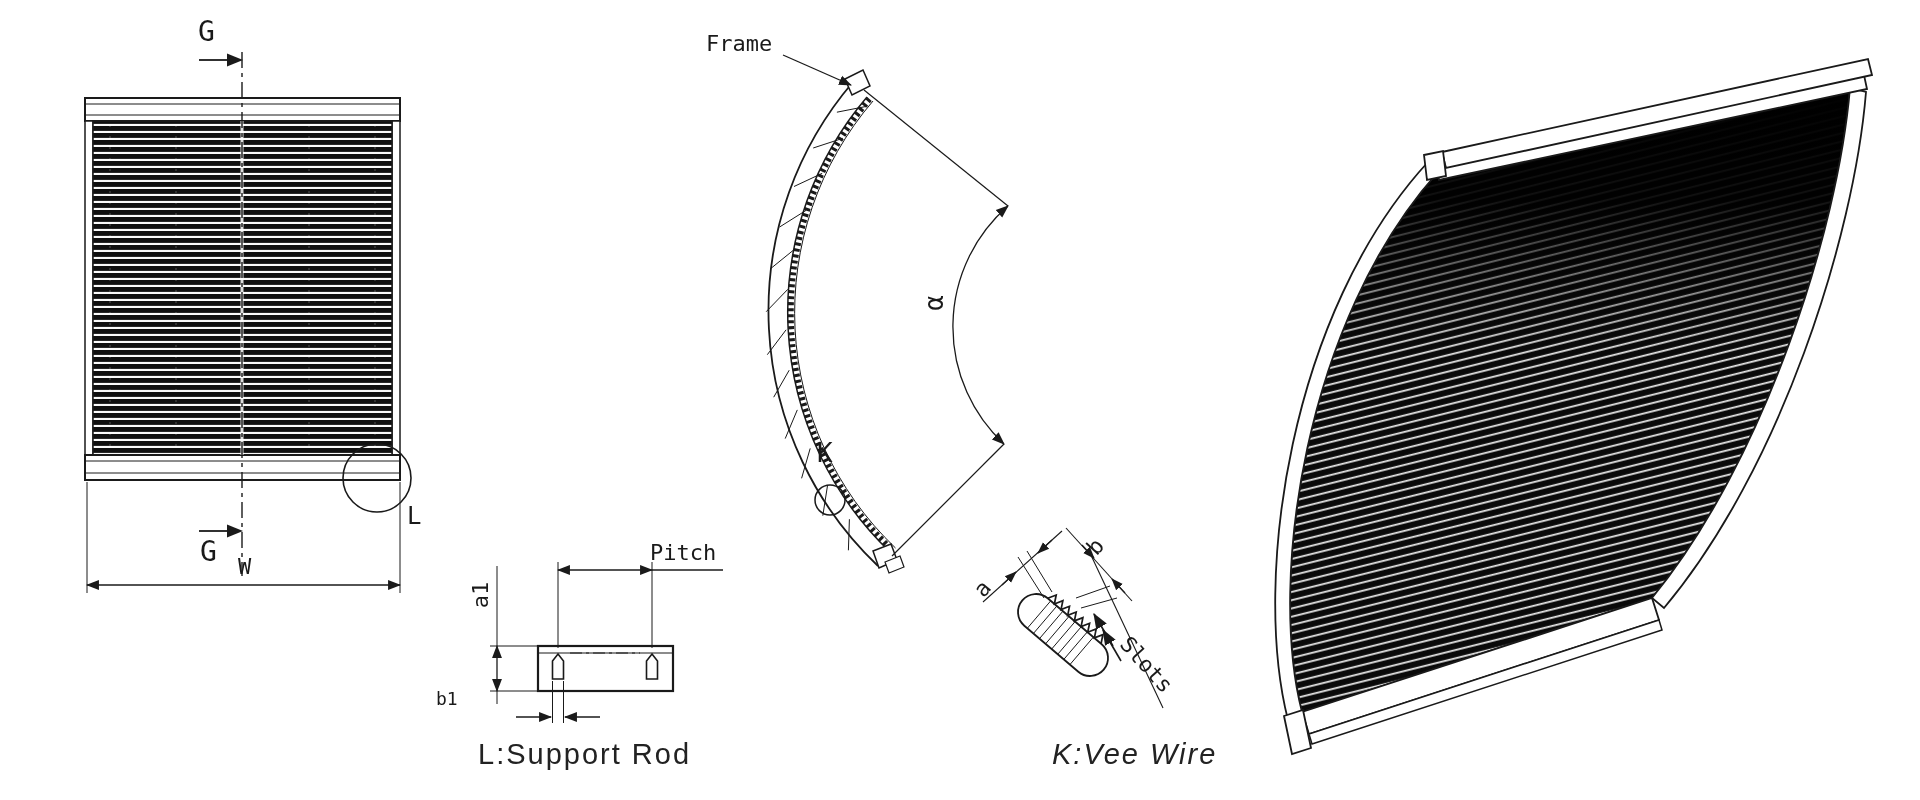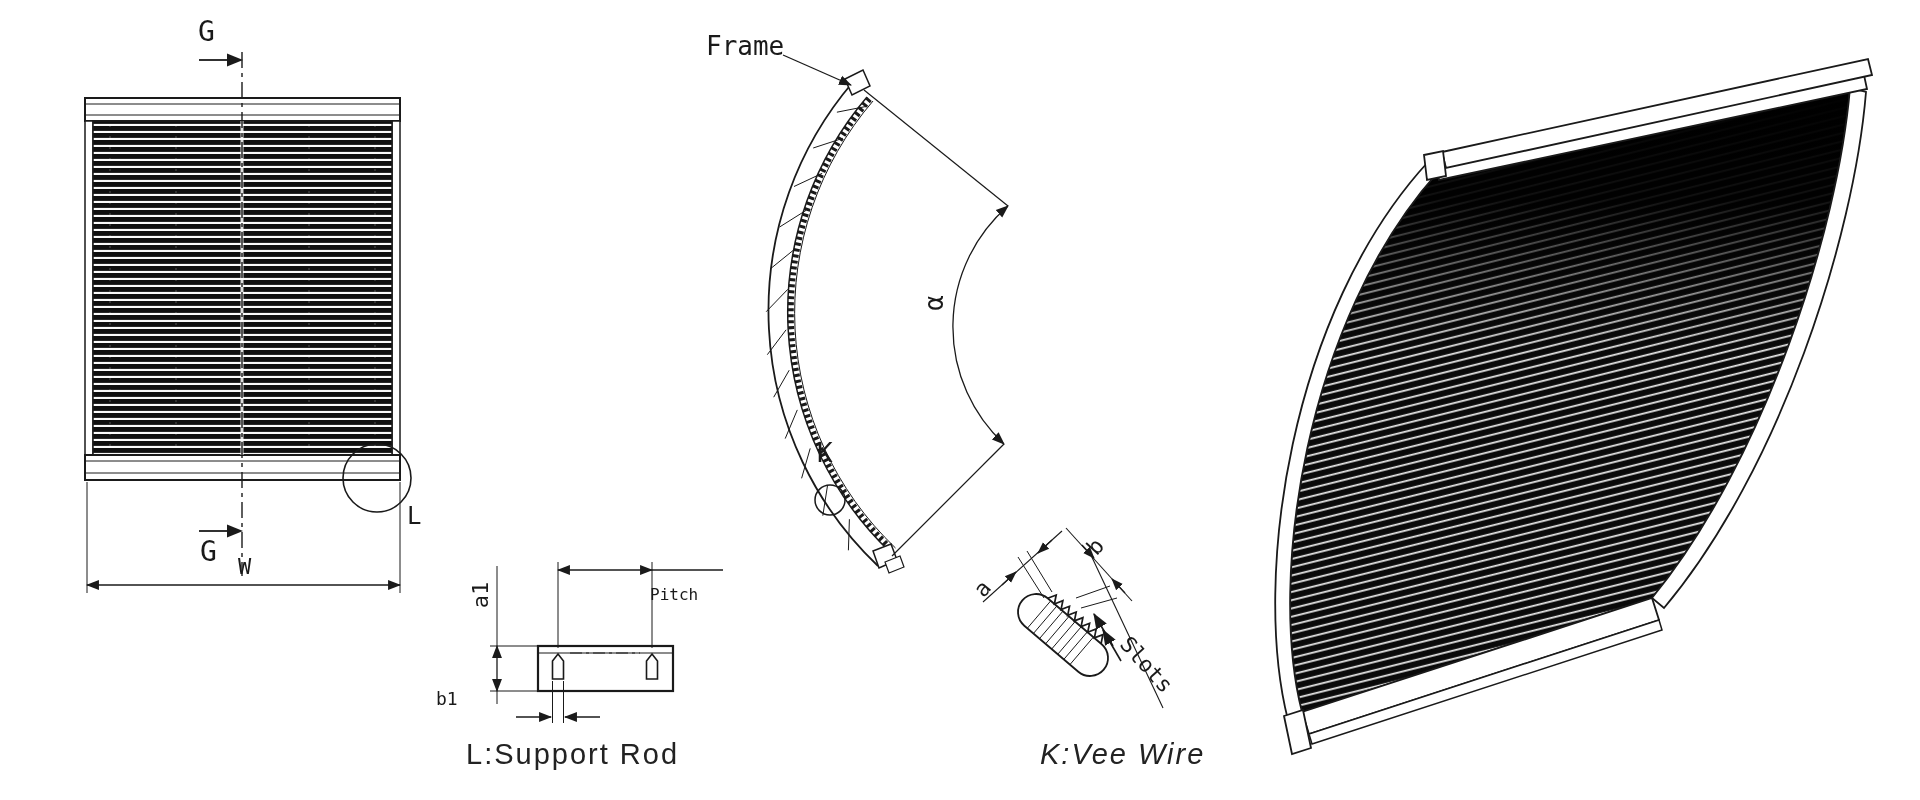--- a/index.html
+++ b/index.html
@@ -9,20 +9,21 @@
   }
   .canvas{position:absolute;left:0;top:0;width:1920px;height:800px;}
   svg{position:absolute;left:0;top:0;}
   .lbl{
     position:absolute;font-family:"DejaVu Sans Mono", monospace;color:#1a1a1a;
     white-space:nowrap;line-height:1;user-select:none;
   }
   .caption{
     font-family:"Liberation Sans", sans-serif;font-size:29px;letter-spacing:2px;
     color:#222;
+    margin-left:12px;
   }
   .rot-90{transform:rotate(-90deg);transform-origin:center;}
   .rot-a{transform:rotate(-50deg);transform-origin:center;}
   .rot-b{transform:rotate(-48deg);transform-origin:center;}
   .rot-slots{transform:rotate(48deg);transform-origin:center;}
 </style>
 </head>
 <body>
 
 <div class="canvas">
@@ -207,29 +208,29 @@
 </svg>
 
   <div class="lbl" style="left:198px;top:18px;font-size:28px;">G</div>
 
   <div class="lbl" style="left:200px;top:538px;font-size:28px;">G</div>
 
   <div class="lbl" style="left:238px;top:556px;font-size:22px;">W</div>
 
   <div class="lbl" style="left:407px;top:504px;font-size:24px;">L</div>
 
-  <div class="lbl" style="left:650px;top:542px;font-size:16px;margin-top:45px;">Pitch</div>
+  <div class="lbl" style="left:650px;top:542px;font-size:22px;">Pitch</div>
 
   <div class="lbl rot-90" style="left:468px;top:584px;font-size:22px;">a1</div>
 
   <div class="lbl" style="left:436px;top:690px;font-size:18px;">b1</div>
 
   <div class="lbl caption" style="left:466px;top:740px;">L:Support Rod</div>
 
-  <div class="lbl" style="left:706px;top:33px;font-size:26px;">Frame</div>
+  <div class="lbl" style="left:706px;top:33px;font-size:22px;">Frame</div>
 
   <div class="lbl rot-90" style="left:926px;top:290px;font-size:26px;">α</div>
 
   <div class="lbl" style="left:817px;top:440px;font-size:26px;">K</div>
 
   <div class="lbl rot-a" style="left:976px;top:578px;font-size:22px;">a</div>
 
   <div class="lbl rot-b" style="left:1089px;top:536px;font-size:22px;">b</div>
 
   <div class="lbl rot-slots" style="left:1113px;top:654px;font-size:22px;">Slots</div>

